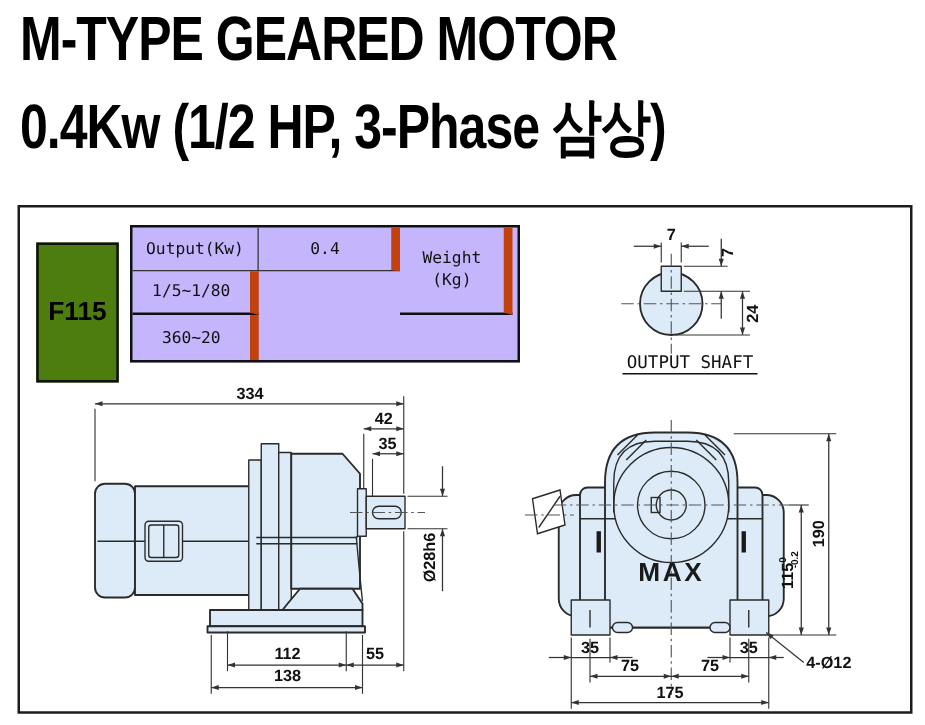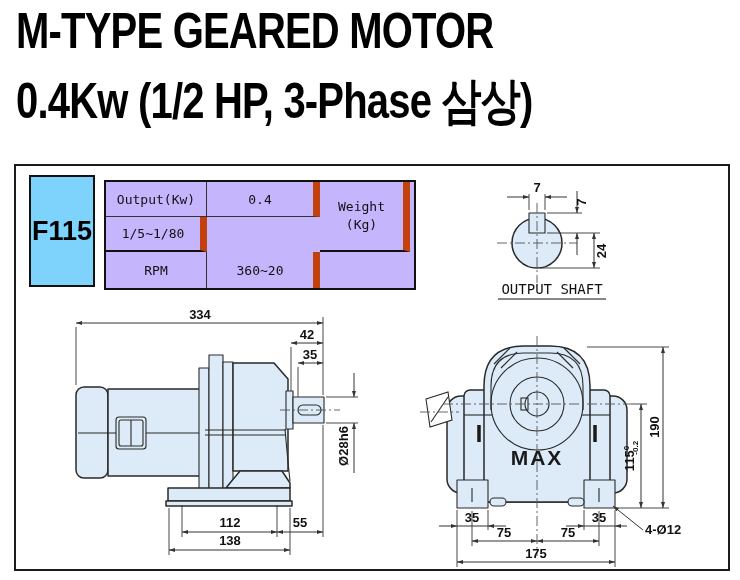--- a/index.html
+++ b/index.html
@@ -5,23 +5,23 @@
   html,body{margin:0;padding:0;background:#ffffff;}
   .page{position:relative;width:740px;height:580px;background:#fff;overflow:hidden;
         font-family:"Liberation Sans",sans-serif;color:#000;}
   .title{position:absolute;left:16px;white-space:nowrap;font-weight:bold;
          font-size:50px;line-height:1;letter-spacing:-1px;
          transform:scaleX(0.80);transform-origin:0 0;}
   .t1{top:6px;}
   .t2{top:76px;}
   .sheet{position:absolute;left:14px;top:164px;width:712px;height:403px;
          border:2px solid #1c1c1c;background:#fff;}
-  .badge{position:absolute;left:13px;top:9px;width:62px;height:108px;
-         background:#7dd3fc;border:2px solid #111;display:flex;align-items:center;
-         justify-content:center;font-weight:bold;font-size:27px;}
+  .badge{position:absolute;left:13px;top:28px;width:62px;height:108px;
+         background:#4d7c0f;border:2px solid #111;display:flex;align-items:center;
+         justify-content:center;font-weight:bold;font-size:21px;}
   .spec{position:absolute;left:88px;top:14px;width:308px;height:106px;
         border:2px solid #111;display:grid;background:#c4b5fd;
         grid-template-columns:101px 113px 90px;grid-template-rows:35px 35px 36px;
         font-family:"DejaVu Sans Mono",monospace;font-size:13px;color:#111;}
   .cell{display:flex;align-items:center;justify-content:center;}
   .bR{border-right:1px solid #333;}
   .bRT{border-right:7px solid #c2410c;}
   .bB{border-bottom:1px solid #333;}
   .bBT{border-bottom:2px solid #111;}
   .wcell{grid-column:3;grid-row:1/3;flex-direction:column;line-height:1.35;}
@@ -63,21 +63,20 @@
     <div class="badge">F115</div>
 
     <div class="spec">
       <div class="cell bR bB">Output(Kw)</div>
       <div class="cell bRT bB">0.4</div>
       <div class="cell bRT bBT wcell">
         <div>Weight</div>
         <div>(Kg)</div>
       </div>
       <div class="cell bRT bBT" style="grid-row:2">1/5~1/80</div>
-      <div class="cell bR" style="grid-row:3">RPM</div>
       <div class="cell bRT" style="grid-row:3">360~20</div>
     </div>
 
     <svg style="left:464px;top:0px" width="220" height="140" viewBox="0 0 220 140">
       <g>
         <circle class="obj" cx="57" cy="77" r="25"></circle>
         <rect class="obj2" x="49" y="47" width="16" height="20"></rect>
         <line class="cline" x1="17" y1="77" x2="97" y2="77"></line>
         <line class="cline" x1="57" y1="37" x2="57" y2="117"></line>
       </g>

